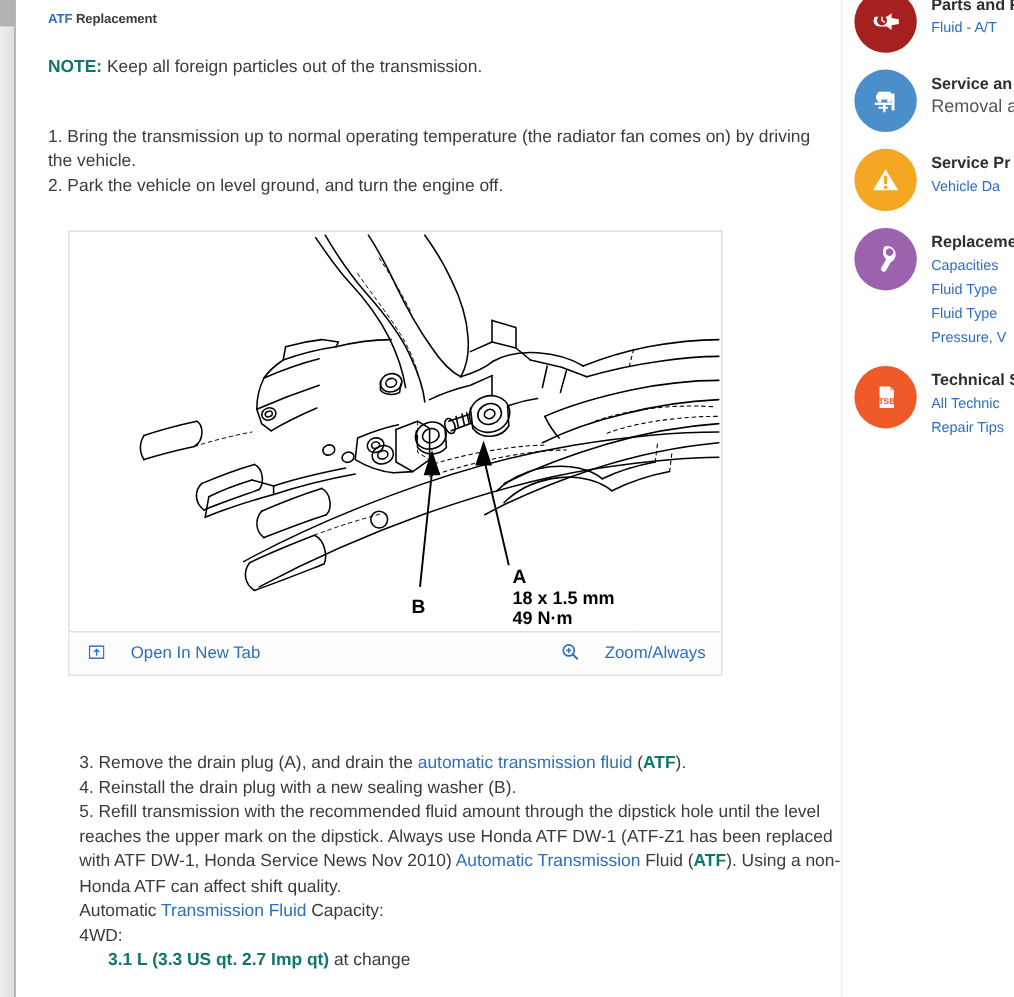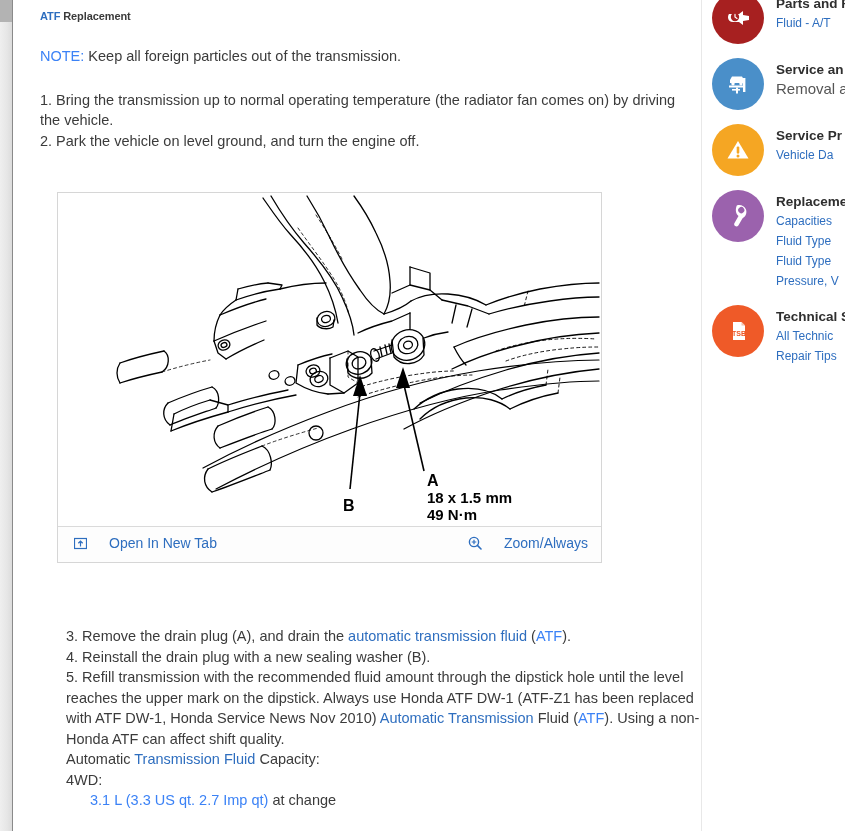--- a/index.html
+++ b/index.html
@@ -56,24 +56,24 @@
   }
   .doc-heading .lnk { color: #2e6ebf; font-weight: bold; }
 
   .body-text {
     margin: 0 0 0 26px;
     font-size: 14.5px;
     line-height: 20.5px;
     color: #3b3b3b;
   }
   .note-block { margin-top: 24px; }
-  .steps-block { margin-top: 23px; width: 650px; }
+  .steps-block { margin-top: 37px; width: 650px; }
 
   .lnk { color: #2e6ebf; }
-  .bold { font-weight: normal; color: #3b82f6; }
+  .bold { font-weight: bold; color: #0f766e; }
 
   
   .figure-panel {
     position: absolute;
     left: 43px; top: 192px;
     width: 545px; height: 371px;
     border: 1px solid #d6d6d6;
     box-sizing: border-box;
     background: #ffffff;
   }

